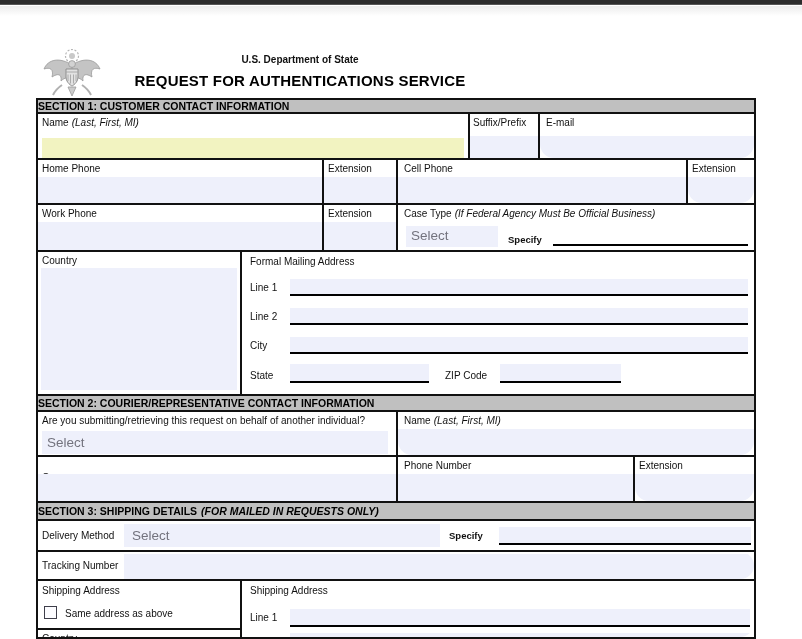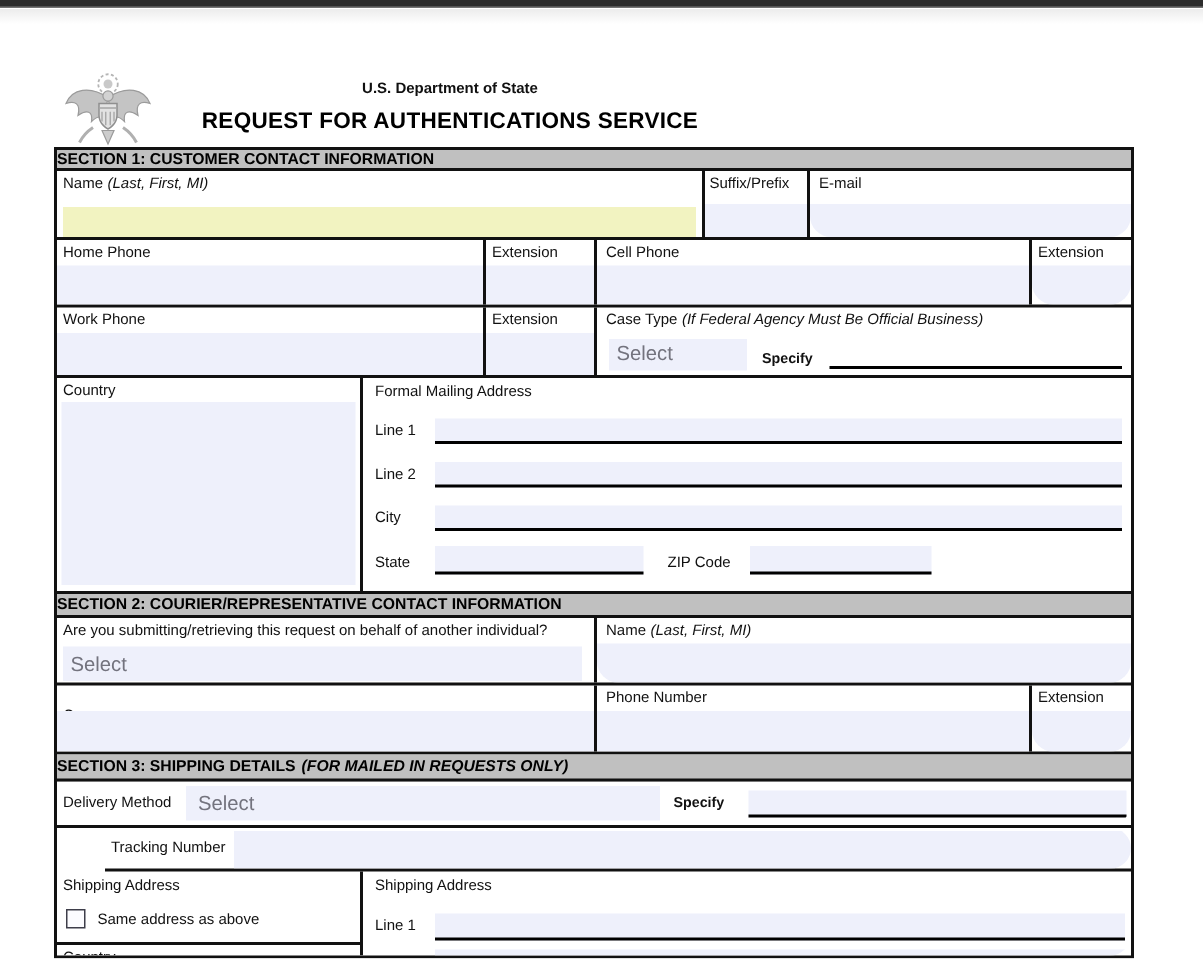--- a/index.html
+++ b/index.html
@@ -152,21 +152,21 @@
         <div class="lbl" style="left:6px;top:3px;"><span>Name</span><span class="hint">(Last, First, MI)</span></div>
         <div class="fill" style="left:0;right:0;top:17px;bottom:0;"></div>
       </div>
     </div>
 
     <div class="row" style="height:46px;">
       <div class="cell" style="width:360px;">
         <div class="lbl" style="left:4px;top:15px;">Company</div>
         <div class="fill" style="left:0;right:0;top:17px;bottom:0;"></div>
       </div>
-      <div class="cell" style="width:290px;">
+      <div class="cell" style="width:237px;">
         <div class="lbl" style="left:6px;top:3px;">Phone Number</div>
         <div class="fill" style="left:0;right:0;top:17px;bottom:0;"></div>
       </div>
       <div class="cell grow">
         <div class="lbl" style="left:4px;top:3px;">Extension</div>
         <div class="fill" style="left:0;right:0;top:17px;bottom:0;"></div>
       </div>
     </div>
 
     <div class="row sechdr" style="height:18px;line-height:16px;">
@@ -177,21 +177,21 @@
       <div class="cell grow">
         <div class="lbl" style="left:4px;top:9px;">Delivery Method</div>
         <div class="fill" style="left:86px;width:316px;top:3px;bottom:3px;">
           <div class="seltxt" style="line-height:23px;padding-left:8px;">Select</div>
         </div>
         <div class="lbl" style="left:411px;top:9px;font-weight:bold;font-size:9.5px;">Specify</div>
         <div class="ufill" style="left:461px;right:3px;top:6px;height:18px;"></div>
       </div>
     </div>
 
-    <div class="row" style="height:29px;margin-left:32px;">
+    <div class="row" style="height:29px;">
       <div class="cell grow">
         <div class="lbl" style="left:4px;top:8px;">Tracking Number</div>
         <div class="fill" style="left:86px;right:0;top:2px;bottom:0;"></div>
       </div>
     </div>
 
     <div class="row last" style="height:56px;">
       <div class="cell" style="width:204px;">
         <div class="lbl" style="left:4px;top:4px;">Shipping Address</div>
         <div class="checkbox" style="left:6px;top:25px;"></div>

